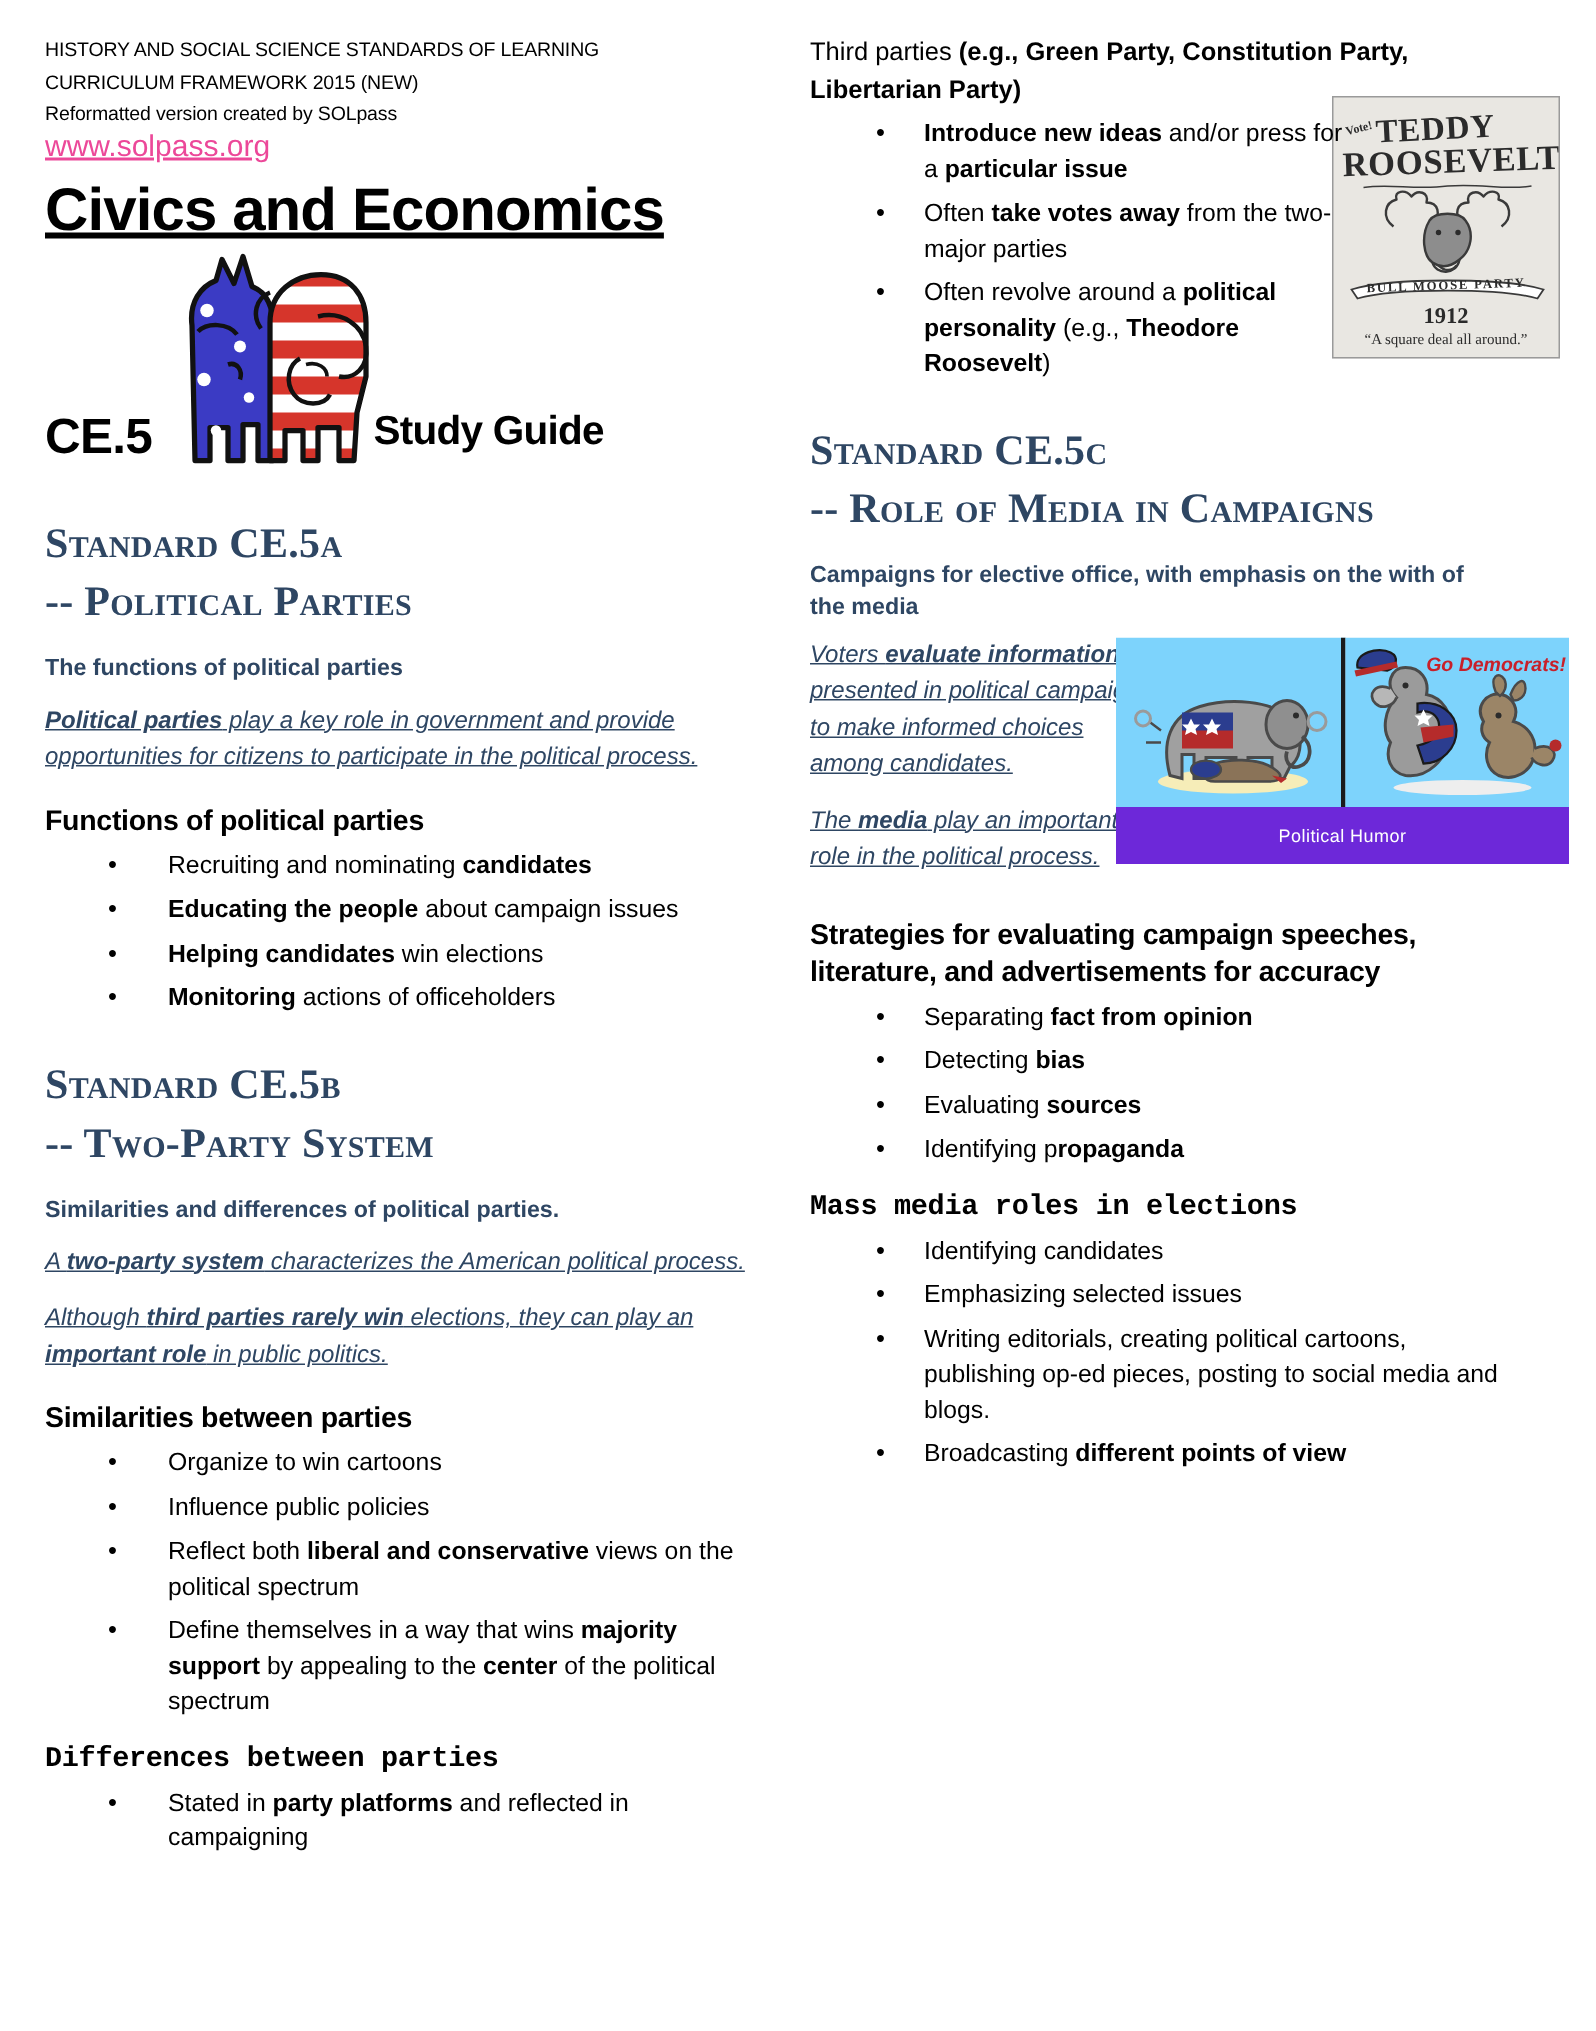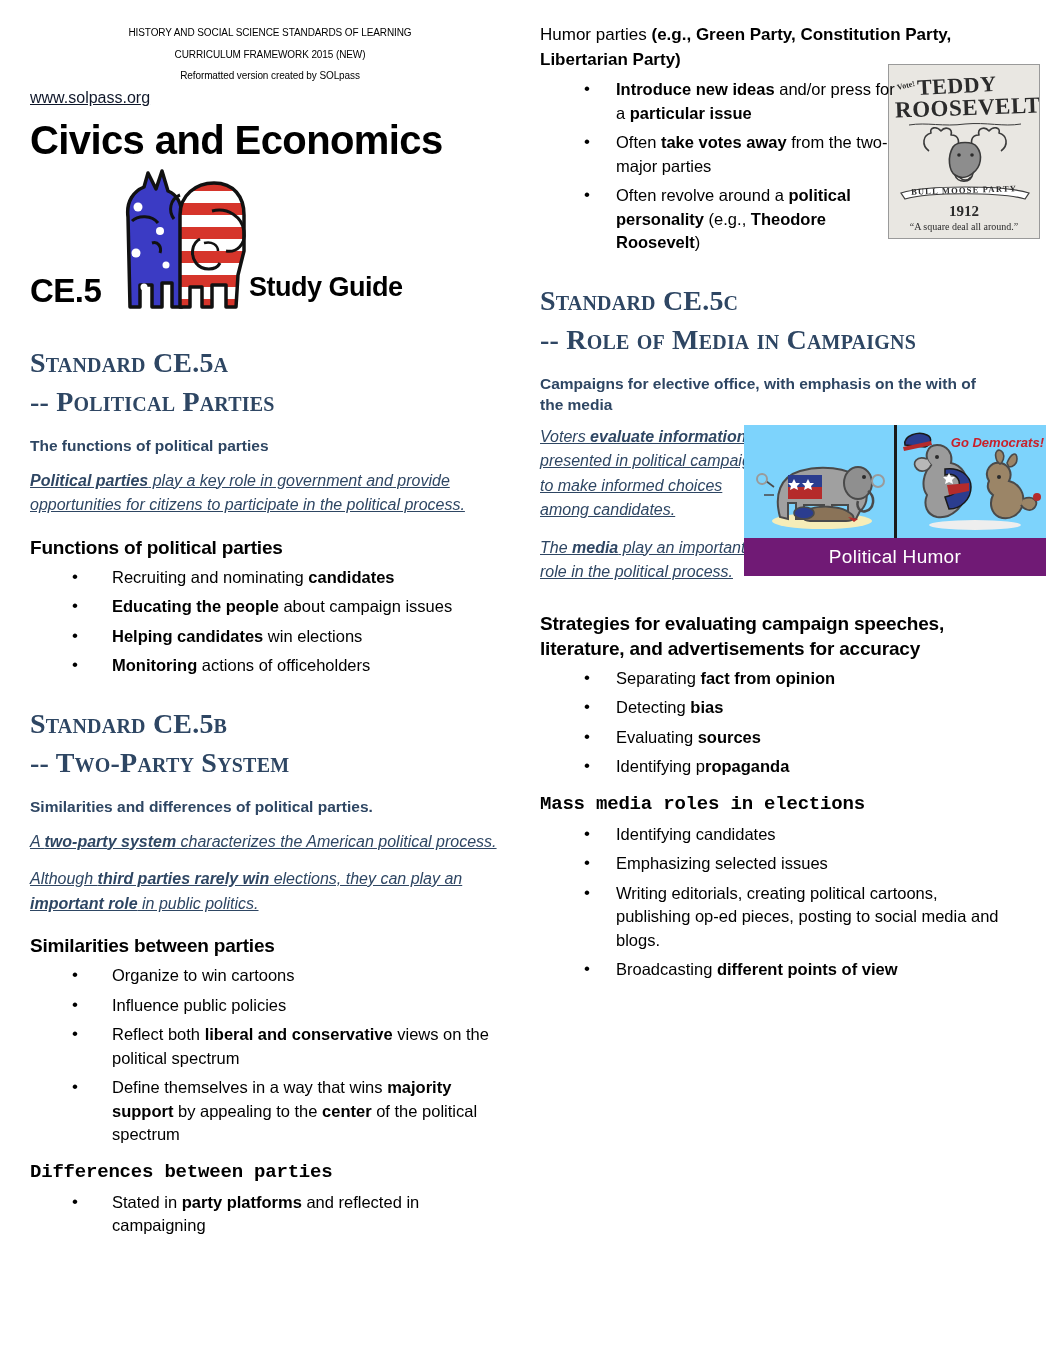--- a/index.html
+++ b/index.html
@@ -21,38 +21,38 @@
   }
   .col {
     position: absolute;
     top: 22px;
   }
   .col-left  { left: 30px;  width: 480px; }
   .col-right { left: 540px; width: 500px; }
 
   
   .hdr-line {
-    font-size: 10px;
+    font-size: 13px;
     line-height: 21.5px;
     letter-spacing: -0.1px;
-    text-align: center;
   }
   .hdr-link {
-    font-size: 16px;
+    font-size: 20px;
     line-height: 22px;
-    color: #0f172a;
+    color: #ec4899;
     text-decoration: underline;
     display: inline-block;
   }
   .doc-title {
     font-size: 40px;
     font-weight: bold;
     line-height: 46px;
     margin-top: 8px;
     letter-spacing: -0.6px;
+    text-decoration: underline;
   }
 
   
   .title-band {
     position: relative;
     height: 152px;
     margin-top: 2px;
   }
   .logo {
     position: absolute;
@@ -226,23 +226,23 @@
   .pane { position: relative; flex: 1; overflow: hidden; background: #7dd3fc; }
   .pane-l { border-right: 3px solid #1a1a1a; }
   .go-dem {
     position: absolute; right: 2px; top: 10px;
     font-size: 13px; font-weight: bold; font-style: italic;
     color: #c8202a; white-space: nowrap;
     font-family: "Liberation Sans", sans-serif;
   }
   .humor-bar {
     position: absolute; left: 0; right: 0; bottom: 0; height: 38px;
-    background: #701a75; color: #ffffff;
+    background: #6d28d9; color: #ffffff;
     display: flex; align-items: center; justify-content: center;
-    font-size: 19px; letter-spacing: 0.3px;
+    font-size: 12px; letter-spacing: 0.3px;
   }
 </style>
 </head>
 <body>
 
 <div class="page">
 
   <div class="col col-left">
 
     <div class="hdr-line">HISTORY AND SOCIAL SCIENCE STANDARDS OF LEARNING</div>
@@ -324,21 +324,21 @@
 
     <div class="sec-head tight">Differences between parties</div>
     <ul class="bl">
       <li><span>Stated in </span><b>party platforms</b><span> and reflected in campaigning</span></li>
     </ul>
   </div>
 
   <div class="col col-right">
 
     <div class="third-intro" style="width:420px;">
-      <span class="lead">Humor parties </span><b>(e.g., Green Party, Constitution Party, Libertarian Party)</b>
+      <span class="lead">Third parties </span><b>(e.g., Green Party, Constitution Party, Libertarian Party)</b>
     </div>
 
     <div class="teddy">
       <div class="teddy-vote">Vote!</div>
       <div class="teddy-l1">TEDDY</div>
       <div class="teddy-l2">ROOSEVELT</div>
       <svg class="teddy-sw" viewBox="0 0 116 5">
         <path d="M2 3 C20 0 36 5 58 2 C80 0 96 5 114 2" fill="none" stroke="#3a3a3a" stroke-width="1"></path>
       </svg>
       <svg class="moose" viewBox="0 0 100 62">

